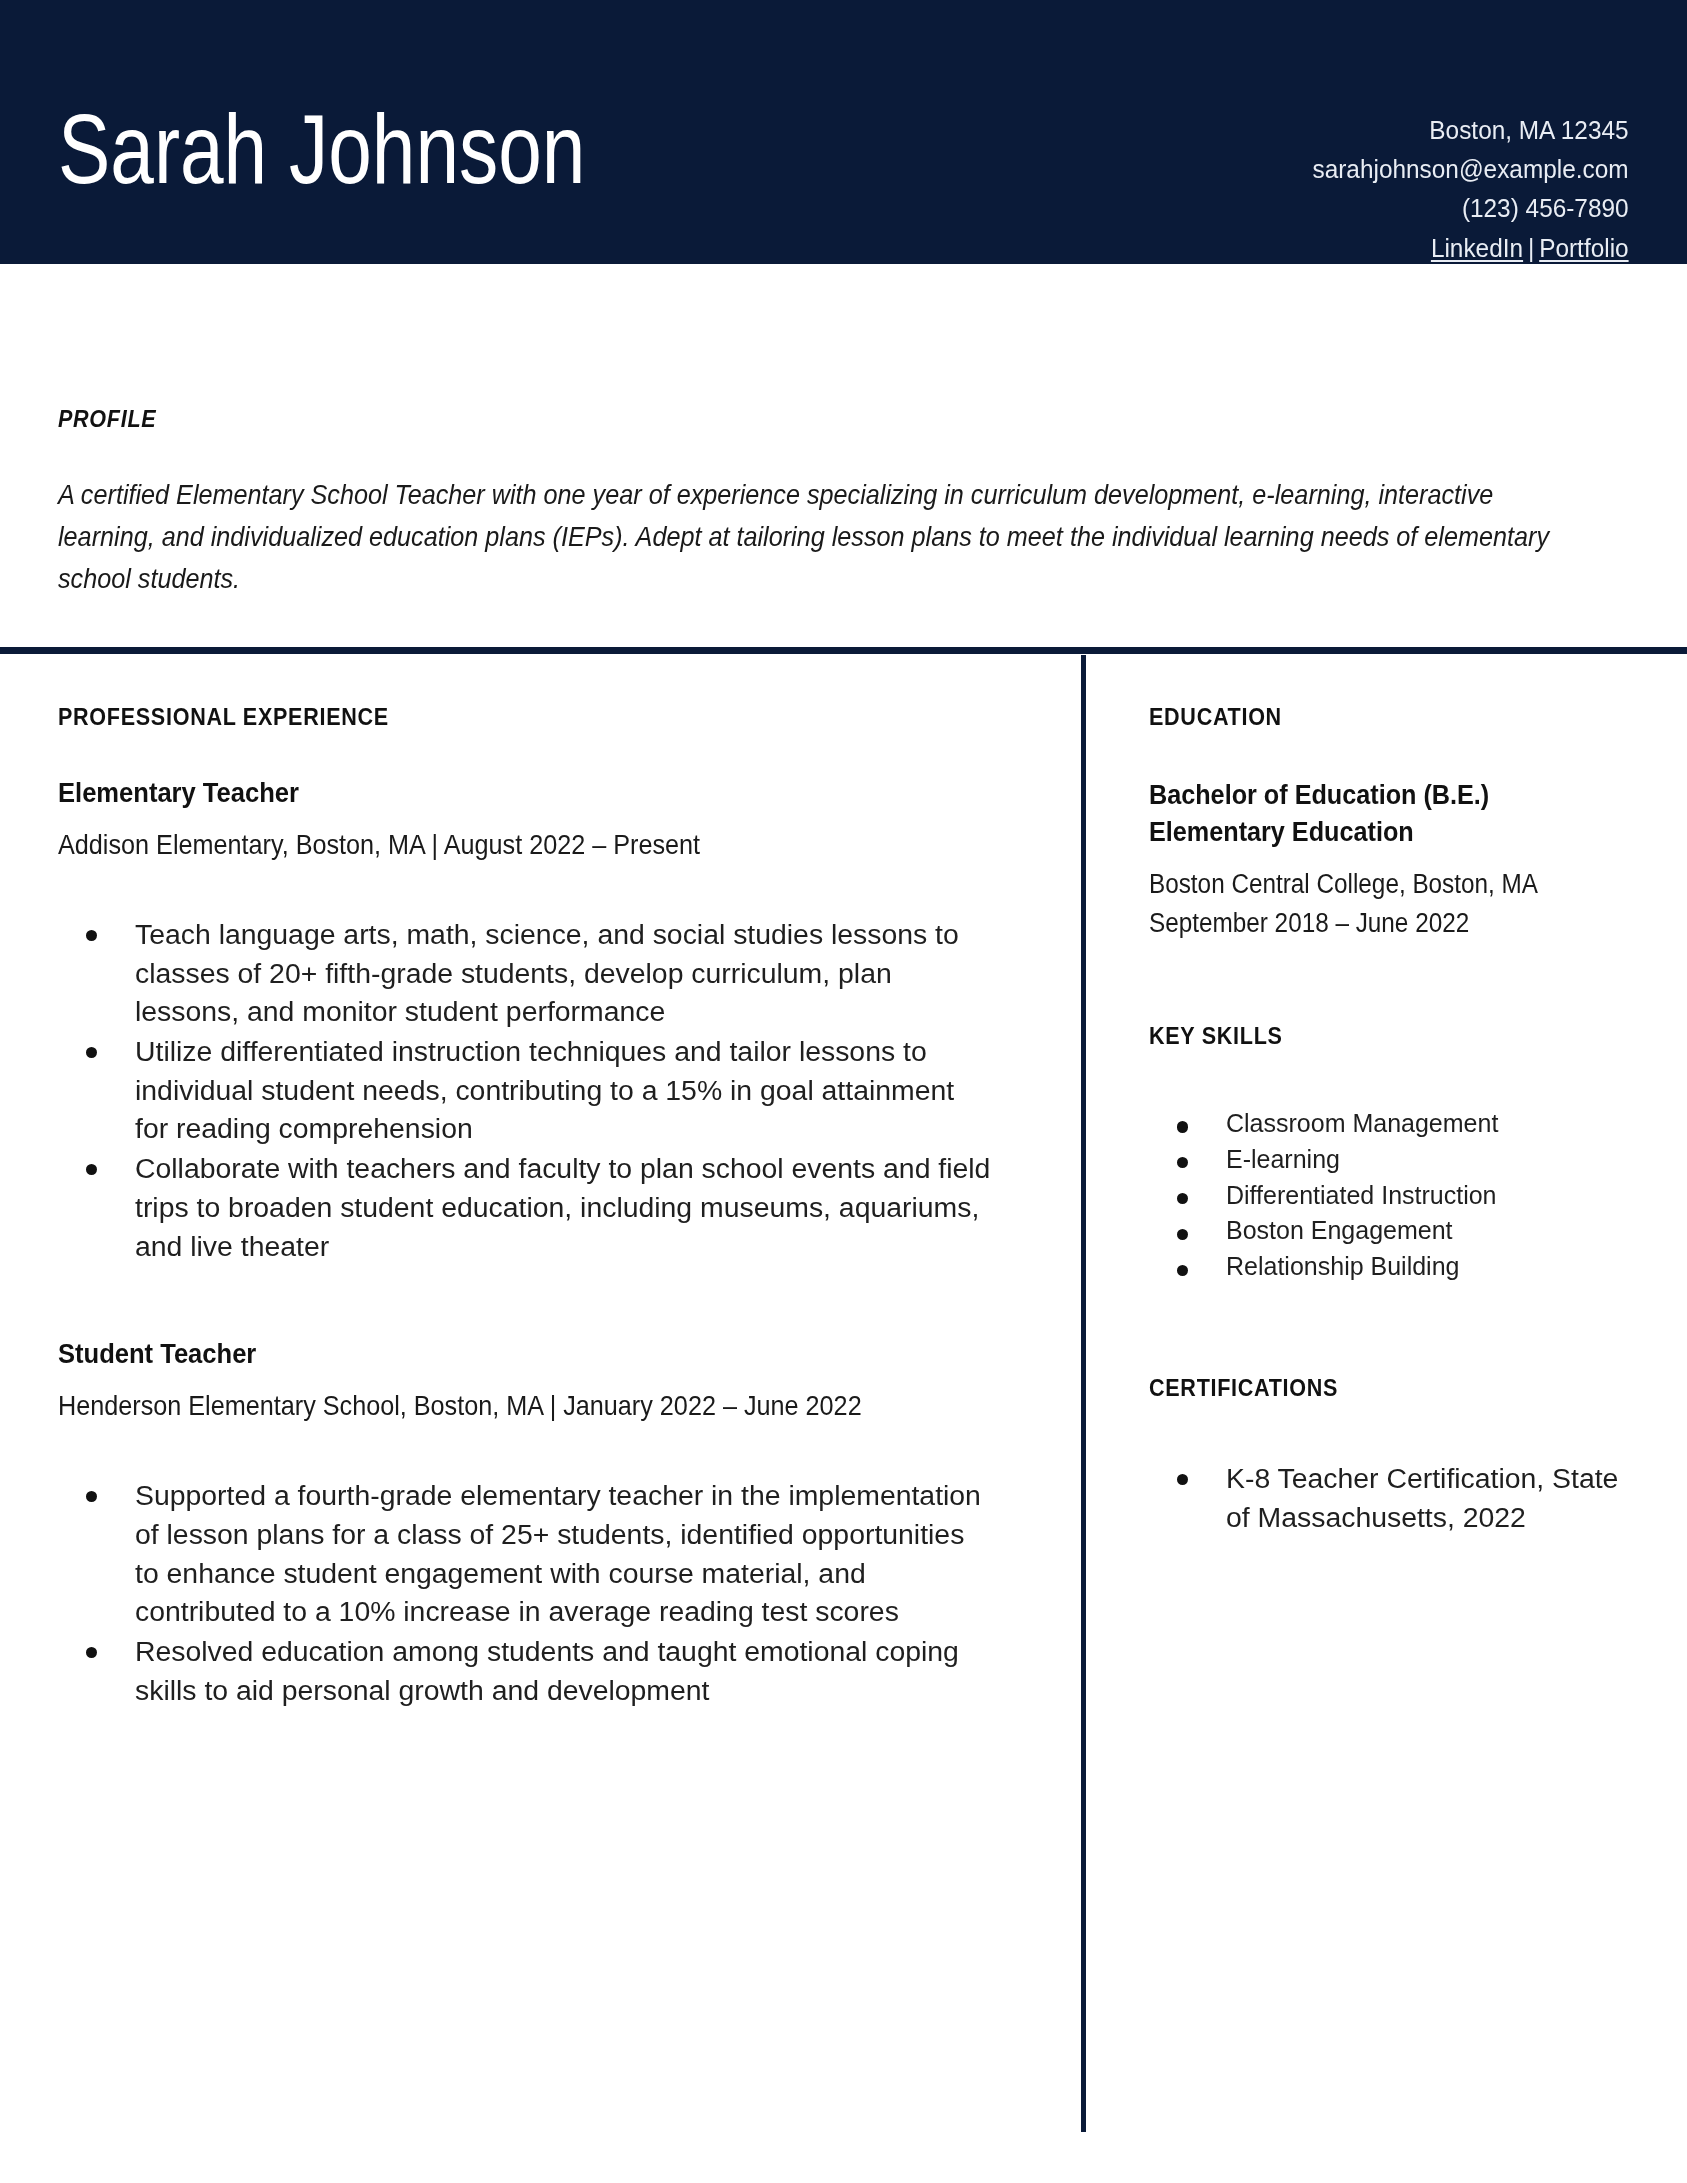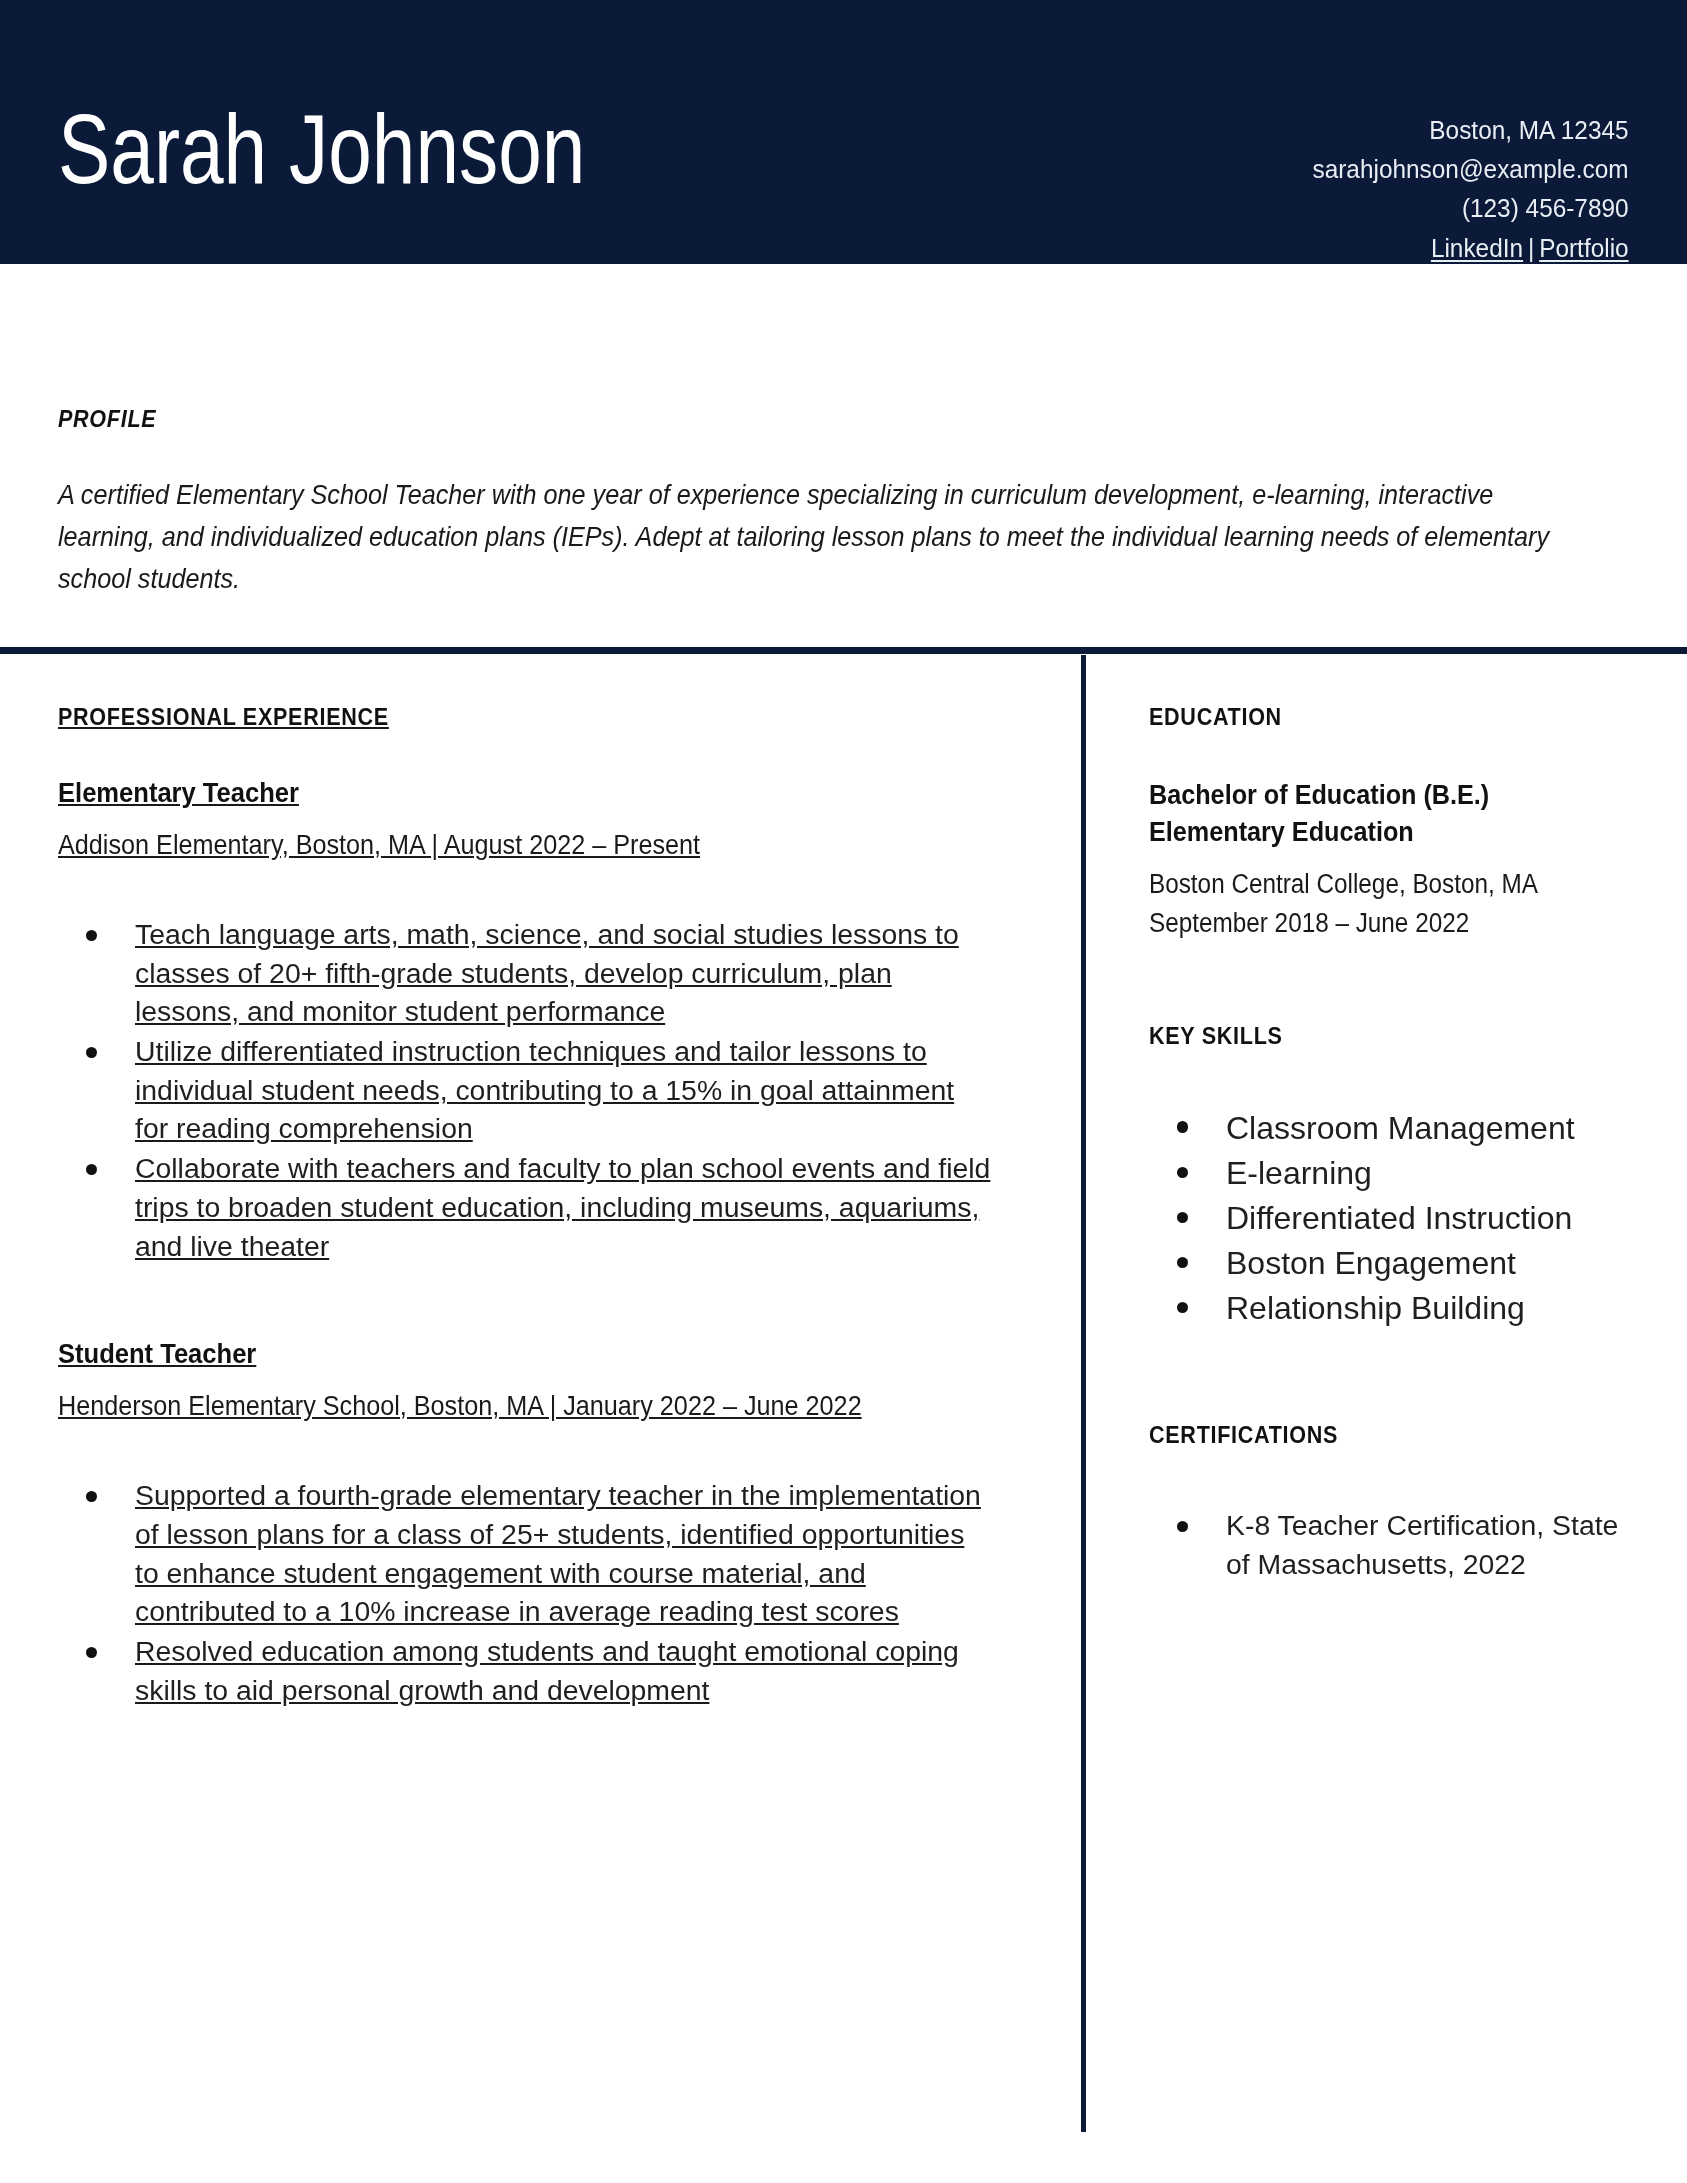--- a/index.html
+++ b/index.html
@@ -130,21 +130,20 @@
     height: 1477px;
     background: #0a1a38;
   }
 
   
   .col-left {
     position: absolute;
     left: 58px;
     top: 703px;
     width: 946px;
-    text-decoration: underline;
   }
   .col-right {
     position: absolute;
     left: 1149px;
     top: 703px;
     width: 483px;
   }
 
   .job-title {
     font-family: "Liberation Sans Narrow", "Liberation Sans", sans-serif;
@@ -203,21 +202,21 @@
   .edu-meta {
     font-family: "Liberation Sans Narrow", "Liberation Sans", sans-serif;
     font-size: 27px;
     line-height: 1.44;
     color: #1a1a1a;
     transform: scaleX(0.90);
     transform-origin: left top;
     width: 536px;
   }
   ul.skills > li {
-    font-size: 32px;
+    font-size: 25px;
     line-height: 1.33;
     margin-bottom: 2.6px;
   }
 
   .sp-22 { height: 14.6px; }
   .sp-58 { height: 38px; }
   .sp-68 { height: 45px; }
   .sp-90 { height: 60px; }
   .sp-120 { height: 79px; }
 </style>

